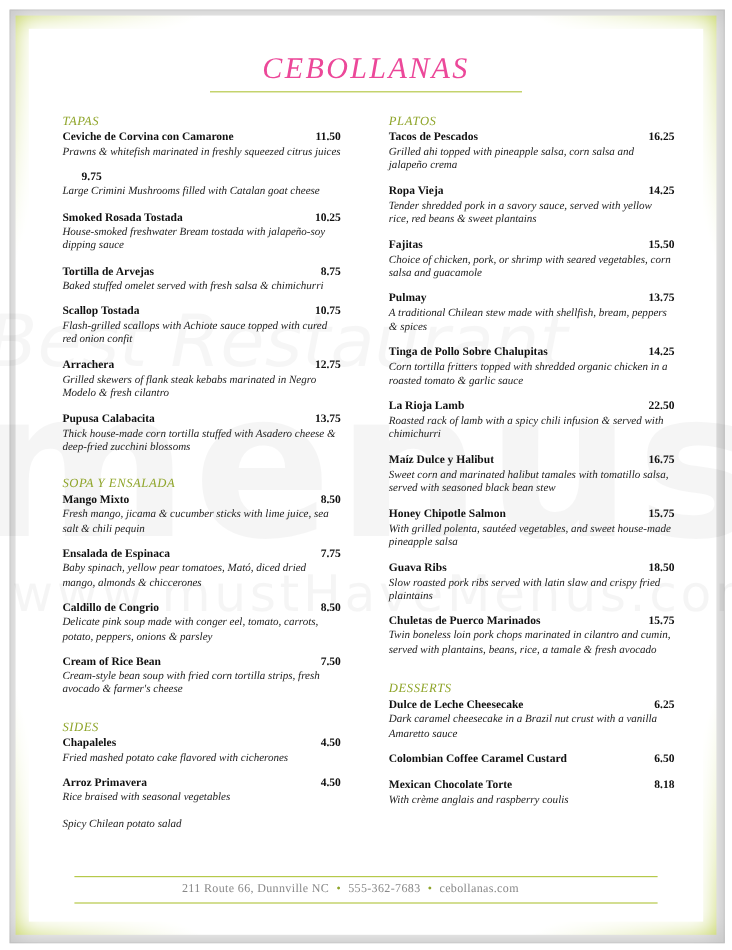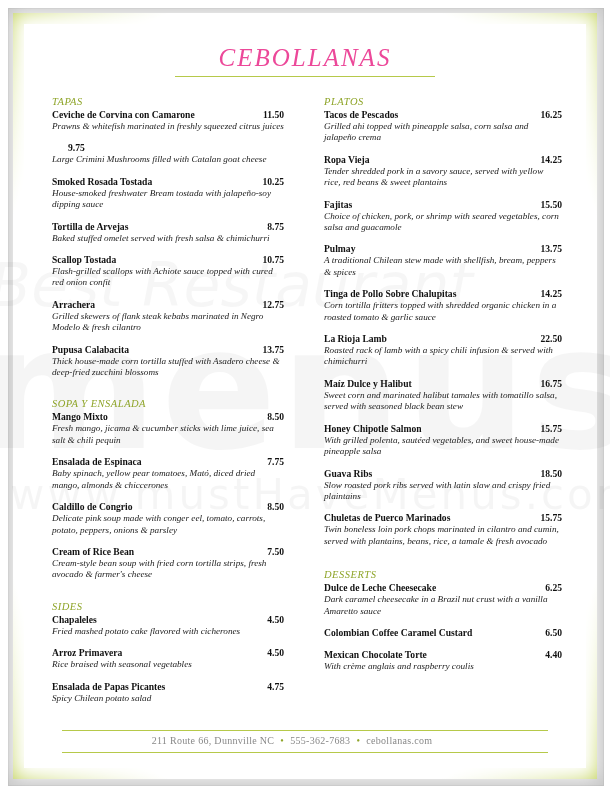--- a/index.html
+++ b/index.html
@@ -186,24 +186,20 @@
       <div class="item-desc">Fried mashed potato cake flavored with cicherones</div>
     </div>
     <div class="item">
       <div class="item-head">
           <span>Arroz Primavera</span>
           <span class="item-price">4.50</span>
         </div>
       <div class="item-desc">Rice braised with seasonal vegetables</div>
     </div>
     <div class="item">
-      <div class="item-head">
-          <span>Ensalada de Papas Picantes</span>
-          <span class="item-price">4.75</span>
-        </div>
       <div class="item-desc">Spicy Chilean potato salad</div>
     </div>
   </div>
 </div>
 
 <div class="col right">
   <div>
     <div class="section-title">PLATOS</div>
     <div class="item">
       <div class="item-head">
@@ -288,21 +284,21 @@
     </div>
     <div class="item">
       <div class="item-head">
           <span>Colombian Coffee Caramel Custard</span>
           <span class="item-price">6.50</span>
         </div>
     </div>
     <div class="item">
       <div class="item-head">
           <span>Mexican Chocolate Torte</span>
-          <span class="item-price">4.40</span>
+          <span class="item-price">8.18</span>
         </div>
       <div class="item-desc">With crème anglais and raspberry coulis</div>
     </div>
   </div>
 </div>
 
 <div class="footer-rule" style="top:730px"></div>
 <div class="footer">
   <span>211 Route 66, Dunnville NC</span><span class="dot">•</span><span>555-362-7683</span><span class="dot">•</span><span>cebollanas.com</span>
 </div>

